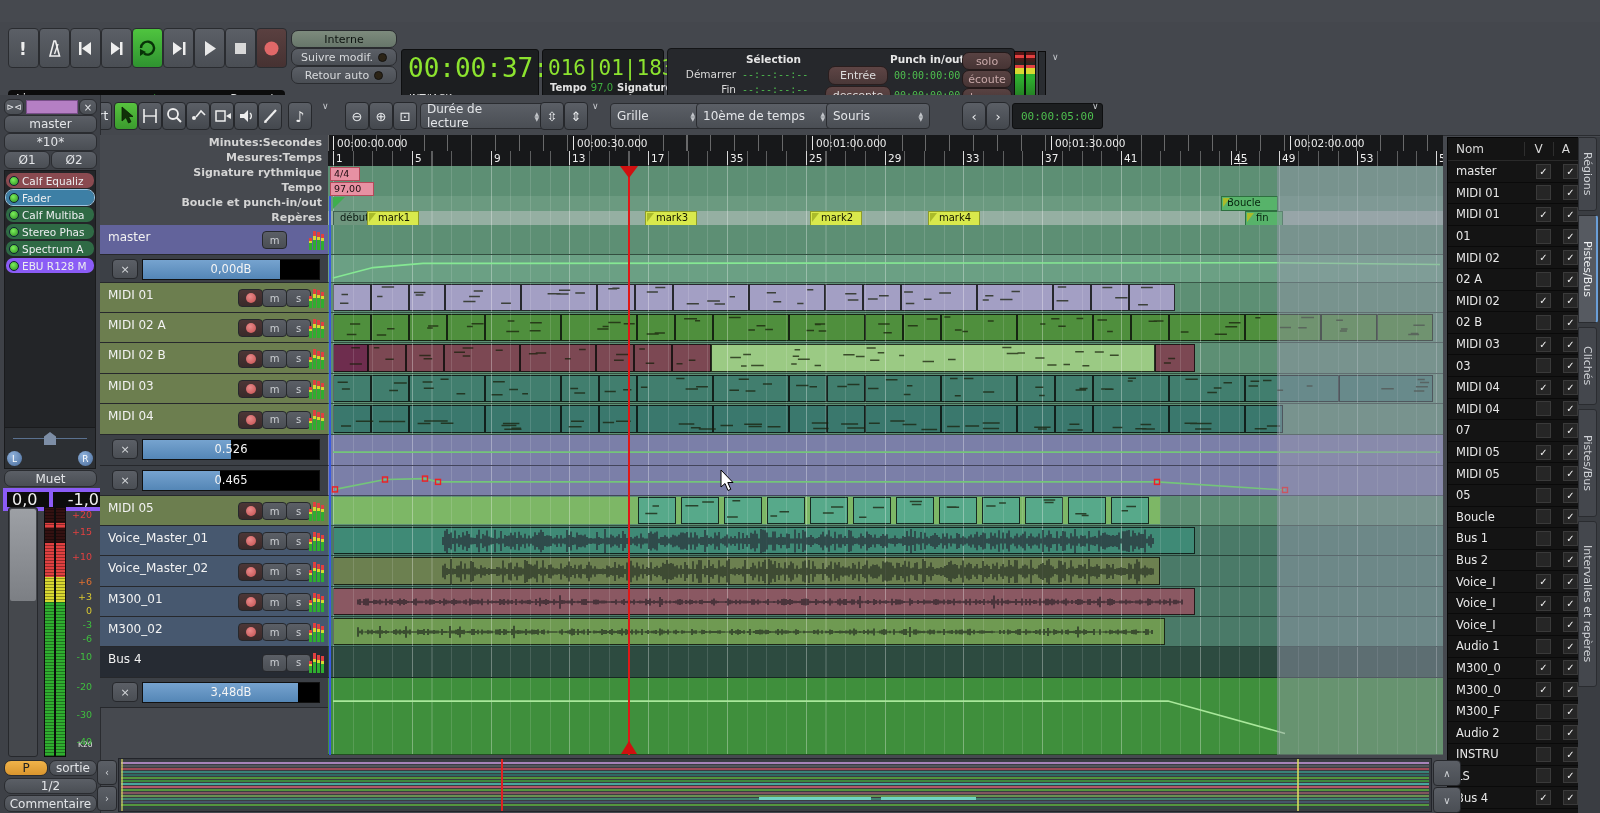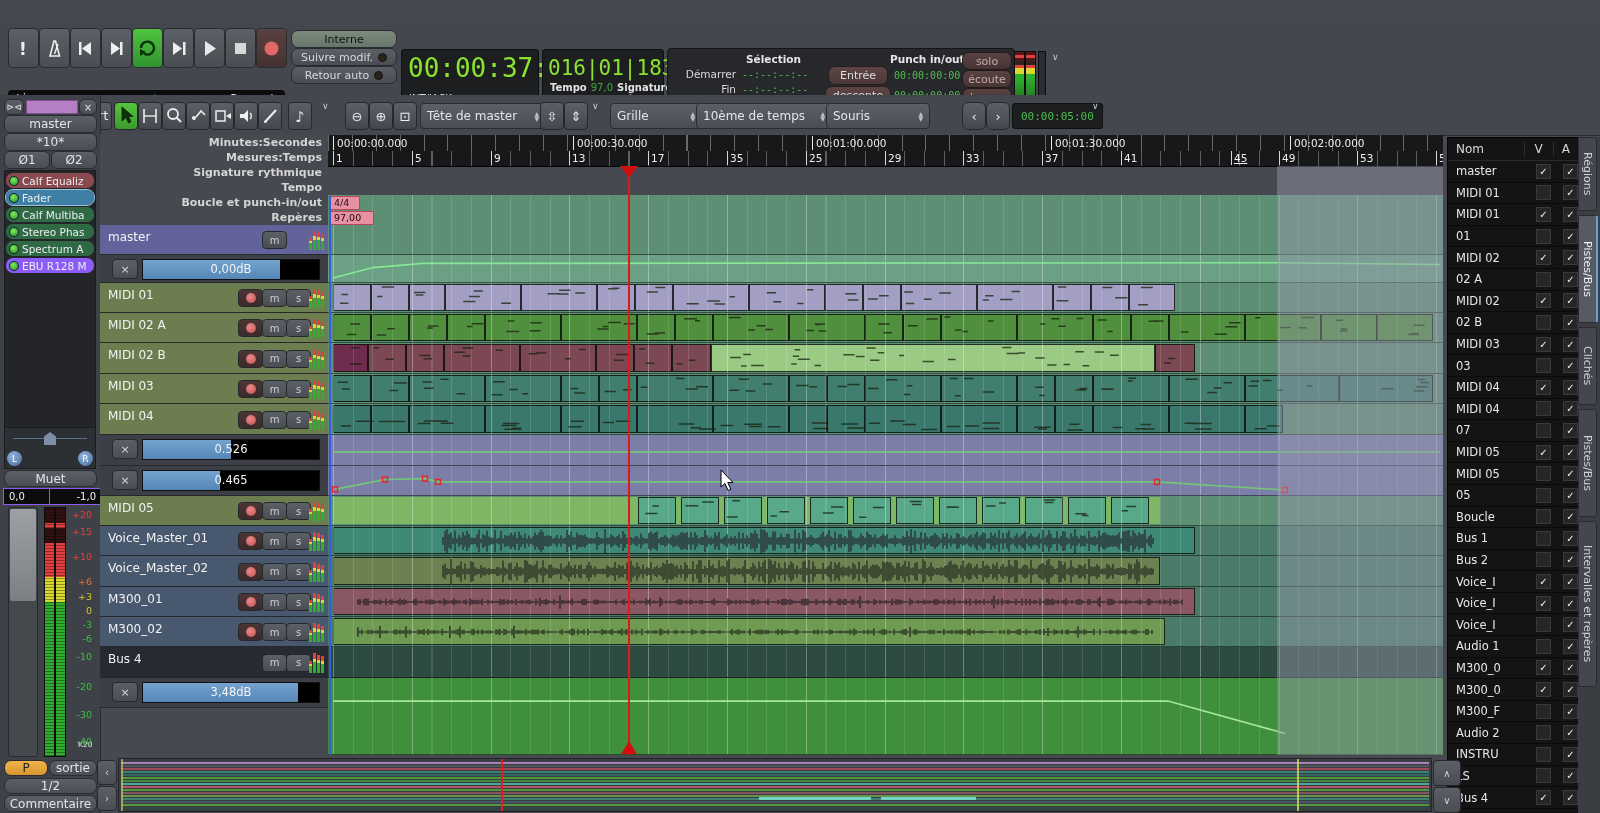--- a/index.html
+++ b/index.html
@@ -48,21 +48,21 @@
   
   #leftcol{position:absolute;left:0;top:95px;width:100px;height:718px;background:#3e4147;border-right:1px solid #2a2c30;}
   .lbtn{position:absolute;background:linear-gradient(#5b5f66,#4a4e54);border:1px solid #2a2c30;border-radius:6px;font-size:12px;color:#e3e5e8;display:flex;align-items:center;justify-content:center;}
   #proclist{position:absolute;left:4px;top:75px;width:90px;height:258px;background:#232528;border:1px solid #1a1b1d;}
   .proc{height:15px;margin:2px 1px;border-radius:7px;display:flex;align-items:center;font-size:10.5px;color:#eceef0;padding-left:3px;gap:3px;overflow:hidden;white-space:nowrap;}
   .proc .pled{width:8px;height:8px;border-radius:50%;background:radial-gradient(circle at 40% 35%,#7aef5a,#2d8c22);border:1px solid #123;flex:none;}
   #panner{position:absolute;left:4px;top:332px;width:90px;height:40px;background:#2c2f33;border:1px solid #1a1b1d;}
   .panball{position:absolute;bottom:2px;width:15px;height:15px;border-radius:50%;background:radial-gradient(circle at 35% 30%,#8fb2dc,#4a6c9b);color:#fff;font-size:9px;display:flex;align-items:center;justify-content:center;}
   .panline{position:absolute;left:8px;right:8px;top:10px;border-top:1px solid #5a7190;}
   .panhandle{position:absolute;left:39px;top:4px;width:12px;height:13px;background:#7d8ea6;clip-path:polygon(50% 0,100% 35%,100% 100%,0 100%,0 35%);}
-  .panval{position:absolute;background:#0c0c0c;border:1px solid #8b5cf6;color:#f0f0f0;font-size:10px;display:flex;align-items:center;padding-left:5px;}
+  .panval{position:absolute;background:#0c0c0c;border:4px solid #8b5cf6;color:#f0f0f0;font-size:16px;display:flex;align-items:center;padding-left:5px;}
   #fader{position:absolute;left:8px;top:412px;width:28px;height:248px;background:#45484d;border:1px solid #26282c;border-radius:3px;}
   #fader .fhandle{position:absolute;left:1px;right:1px;top:1px;height:92px;background:linear-gradient(#9da0a5,#7c7f84);border-radius:2px;}
   .stripmeter{position:absolute;top:412px;width:9px;height:248px;border:1px solid #0c0c0c;background:
      repeating-linear-gradient(to top, rgba(0,0,0,0.35) 0 1px, transparent 1px 3px),
      linear-gradient(to top,#2fae2f 0 62%,#d8d830 62% 72%,#e04040 72% 86%,#331111 86% 92%,#e04040 92% 94%,#331111 94%);}
   .mscale{position:absolute;font-size:9.5px;width:26px;text-align:right;}
   .k20{position:absolute;font-size:7.5px;color:#e8e8e8;}
   
   #rulerlabels{position:absolute;left:100px;top:135px;width:228px;height:90px;background:#46494f;border-bottom:1px solid #26282c;}
   .rlabel{font-size:11px;font-weight:bold;color:#d4d4d4;text-align:right;padding-right:6px;height:15px;line-height:15px;}
@@ -79,21 +79,21 @@
   .autobar{position:absolute;left:42px;top:4px;width:176px;height:19px;background:#000;border:1px solid #111;}
   .autobar .fill{position:absolute;left:0;top:0;bottom:0;background:linear-gradient(#76a3cf,#5486b6);}
   .autobar .txt{position:absolute;width:100%;top:2px;text-align:center;font-size:11.5px;color:#f4f4f4;}
   .lane{position:absolute;left:328px;width:1115px;box-sizing:border-box;border-bottom:1px solid rgba(0,0,0,0.45);overflow:hidden;}
   .region{position:absolute;top:1px;bottom:1px;border:1px solid rgba(8,10,8,0.8);box-sizing:border-box;}
   .gridov{position:absolute;inset:0;pointer-events:none;}
   
   .ruler{position:absolute;left:328px;width:1115px;background:#17181a;border-bottom:1px solid #000;overflow:hidden;}
   .tmark{position:absolute;top:1px;border-left:1px solid #e8e8e8;padding-left:3px;font-size:10.5px;color:#ececec;height:14px;line-height:14px;}
   .bmark{position:absolute;top:0;border-left:1px solid #d8d8d8;padding-left:2px;font-size:10.5px;color:#f0f0f0;height:14px;line-height:14px;}
-  .rlane{position:absolute;left:328px;width:1115px;overflow:hidden;border-bottom:1px solid rgba(0,0,0,0.35);margin-top:29px;}
+  .rlane{position:absolute;left:328px;width:1115px;overflow:hidden;border-bottom:1px solid rgba(0,0,0,0.35);}
   .tag{position:absolute;top:1px;height:12px;background:#e791a3;border:1px solid #b34a5a;font-size:9.5px;color:#1c0c10;line-height:12px;padding:0 3px;}
   .marker{position:absolute;top:0;height:13px;background:#d9e94c;border:1px solid #8e9c28;font-size:10px;color:#151800;line-height:12px;padding:0 4px 0 10px;}
   .marker:before{content:"";position:absolute;left:1px;top:1px;border-left:7px solid #aabb2a;border-bottom:9px solid transparent;}
   .marker.green{background:#57b36a;border-color:#2e7040;color:#07240f;}
   .marker.sess{background:#6f967e;border-color:#3f6050;color:#0c1a12;padding-left:6px;}
   .marker.sess:before{display:none;}
   
   #rpanel{position:absolute;left:1447px;top:137px;width:130px;height:676px;background:#141414;border:1px solid #060606;}
   #rpanel-header{display:flex;height:22px;border-bottom:1px solid #2a2a2a;color:#d8d8d8;font-size:12px;align-items:center;}
   .prow{display:flex;height:20.6px;align-items:center;border-bottom:1px solid #0a0a0a;font-size:11.5px;color:#e8e8e8;}
@@ -261,21 +261,21 @@
         </div><div class="toolbtn" style="left: 288px;">
           <svg width="22" height="24" viewBox="0 0 22 24">
             <text x="11" y="18" font-size="15" fill="#eee" text-anchor="middle" font-family="DejaVu Sans">♪</text>
           </svg>
         </div></span>
     <span class="abs chev" style="left:322px;top:6px;">∨</span>
     <div class="toolbtn" style="left:345px;">⊖</div>
     <div class="toolbtn" style="left:369px;">⊕</div>
     <div class="toolbtn" style="left:393px;">⊡</div>
     <div class="dd" style="left:420px;width:112px;">
-        <span>Tête de master</span>
+        <span>Durée de lecture</span>
         <span class="spin">▲<br>▼</span>
       </div>
     <div class="toolbtn" style="left:540px;">⇳</div>
     <div class="toolbtn" style="left:564px;">⇕</div>
     <span class="abs chev" style="left:592px;top:6px;">∨</span>
     <div class="dd" style="left:610px;width:78px;">
         <span>Grille</span>
         <span class="spin">▲<br>▼</span>
       </div>
     <div class="dd" style="left:696px;width:122px;">

